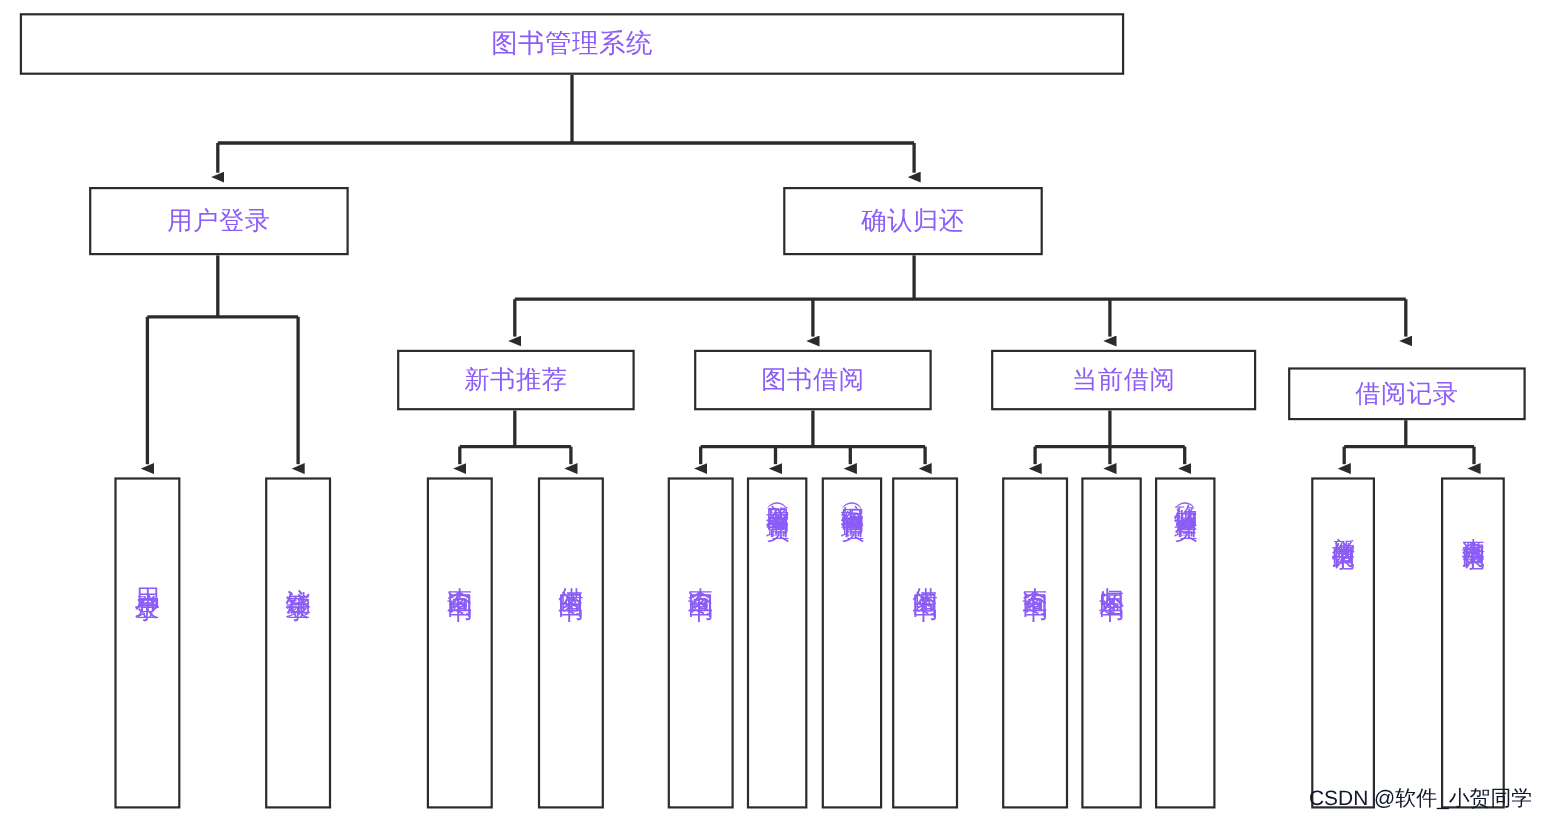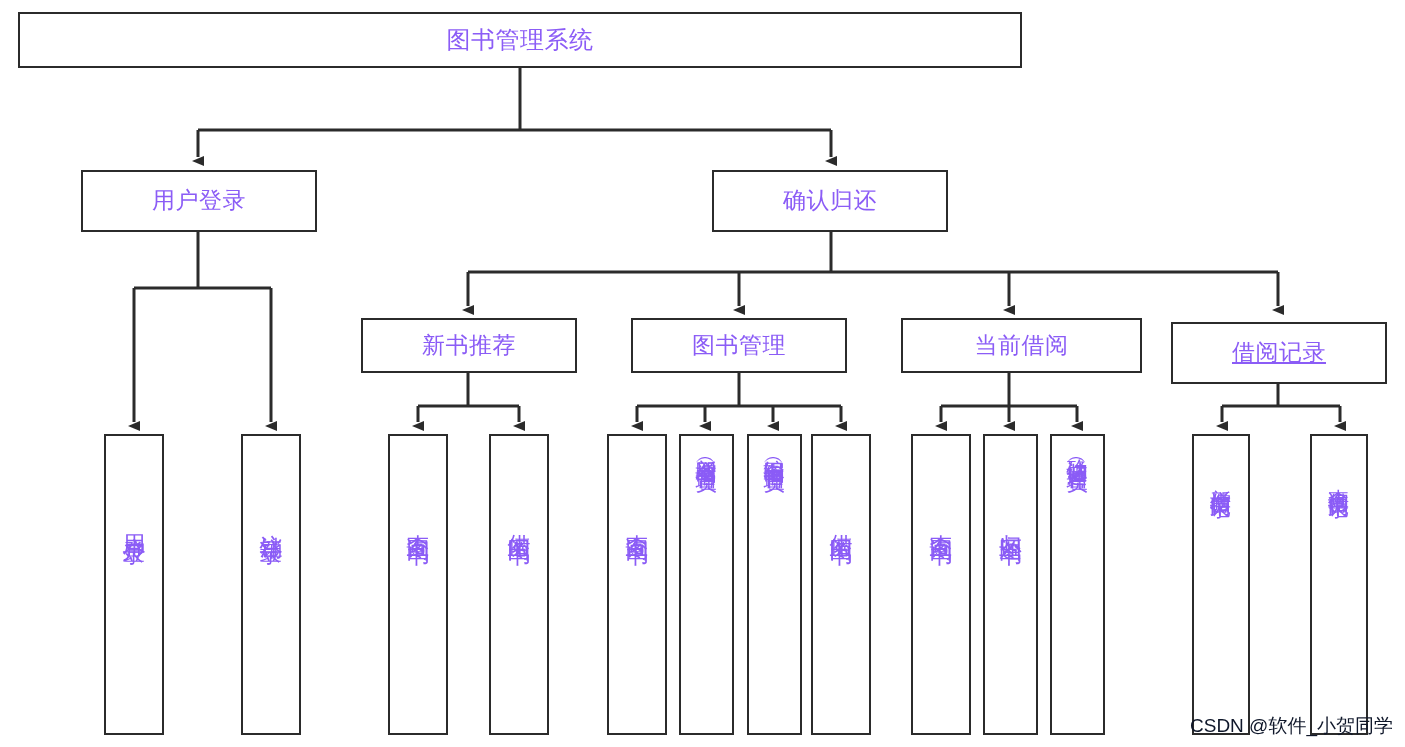--- a/index.html
+++ b/index.html
@@ -143,28 +143,28 @@
 
   <div class="node horiz" style="left:712px; top:170px; width:236px; height:62px;">
     <span class="label">确认归还</span>
   </div>
 
   <div class="node horiz" style="left:361px; top:318px; width:216px; height:55px;">
     <span class="label">新书推荐</span>
   </div>
 
   <div class="node horiz" style="left:631px; top:318px; width:216px; height:55px;">
-    <span class="label">图书管理</span>
+    <span class="label">图书借阅</span>
   </div>
 
   <div class="node horiz" style="left:901px; top:318px; width:241px; height:55px;">
     <span class="label">当前借阅</span>
   </div>
 
-  <div class="node horiz" style="left:1171px; top:322px; width:216px; height:62px;text-decoration:underline;">
+  <div class="node horiz" style="left:1171px; top:334px; width:216px; height:48px;">
     <span class="label">借阅记录</span>
   </div>
 
   <div class="node vert" style="left:104px; top:434px; width:60px; height:301px; padding-top:80px;">
     <span class="label">用户登录</span>
   </div>
 
   <div class="node vert" style="left:241px; top:434px; width:60px; height:301px; padding-top:80px;">
     <span class="label">注销登录</span>
   </div>

